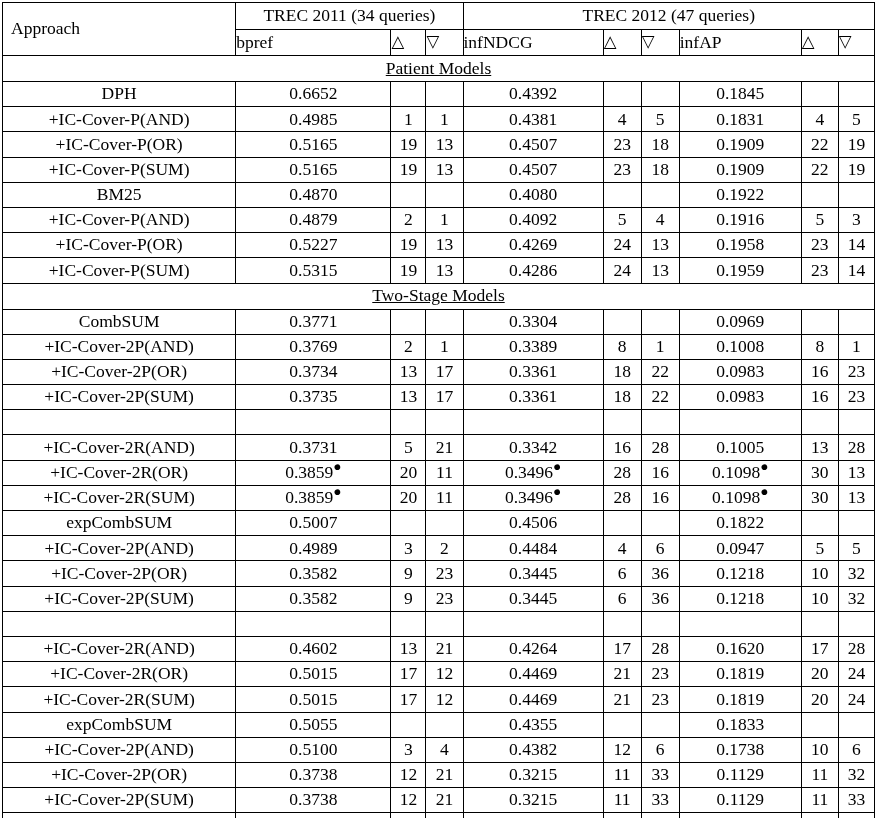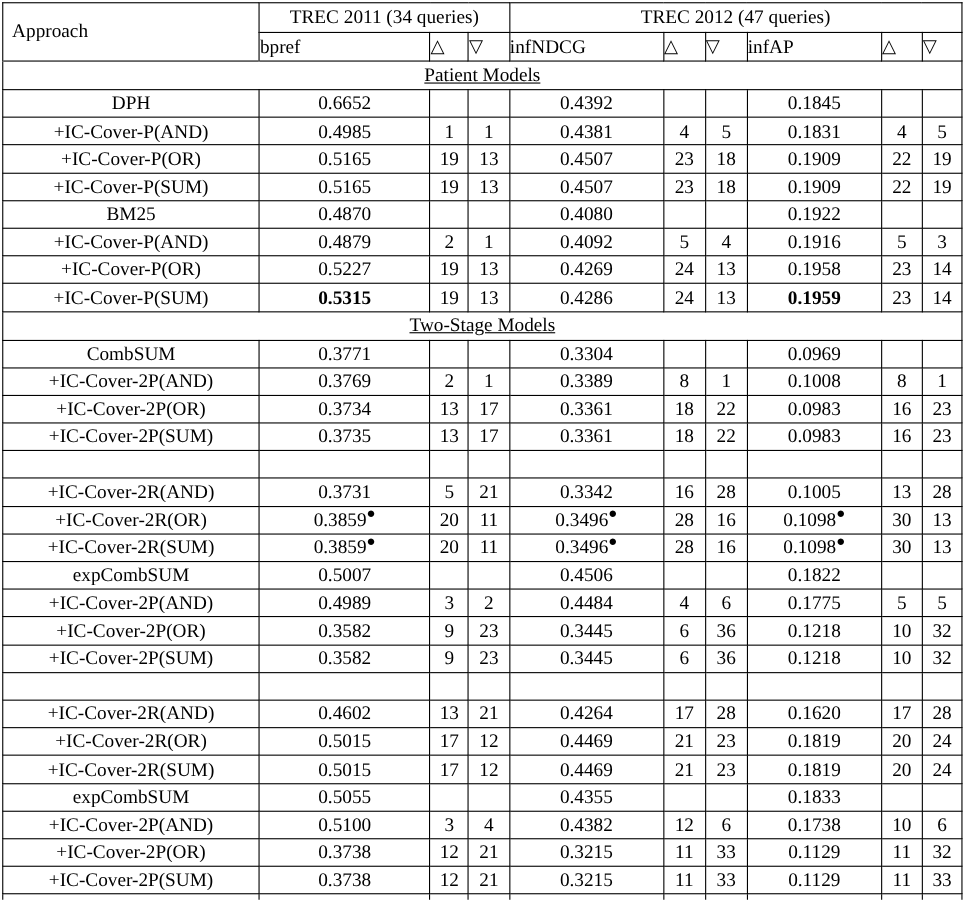--- a/index.html
+++ b/index.html
@@ -84,21 +84,21 @@
     padding-left: 6px;
   }
   .data-row td.num {
     text-align: center;
   }
   .spacer-row td {
     height: 24.2px;
     border-top: none;
     border-bottom: none;
   }
-  .bold { font-weight: bold; }
+  .bold { font-weight: normal; }
   .sig {
     font-size: 0.78em;
     vertical-align: super;
     line-height: 0;
   }
   .tri {
     font-size: 0.95em;
     font-family: "DejaVu Sans", sans-serif;
   }
 </style>
@@ -346,21 +346,21 @@
         <td class="num"><span></span></td>
       </tr>
       <tr class="data-row">
         <td class="approach">+IC-Cover-2P(AND)</td>
         <td class="num"><span>0.4989</span></td>
         <td class="num"><span>3</span></td>
         <td class="num"><span>2</span></td>
         <td class="num"><span>0.4484</span></td>
         <td class="num"><span>4</span></td>
         <td class="num"><span>6</span></td>
-        <td class="num"><span>0.1775</span></td>
+        <td class="num"><span>0.0947</span></td>
         <td class="num"><span>5</span></td>
         <td class="num"><span>5</span></td>
       </tr>
       <tr class="data-row">
         <td class="approach">+IC-Cover-2P(OR)</td>
         <td class="num"><span>0.3582</span></td>
         <td class="num"><span>9</span></td>
         <td class="num"><span>23</span></td>
         <td class="num"><span>0.3445</span></td>
         <td class="num"><span>6</span></td>

